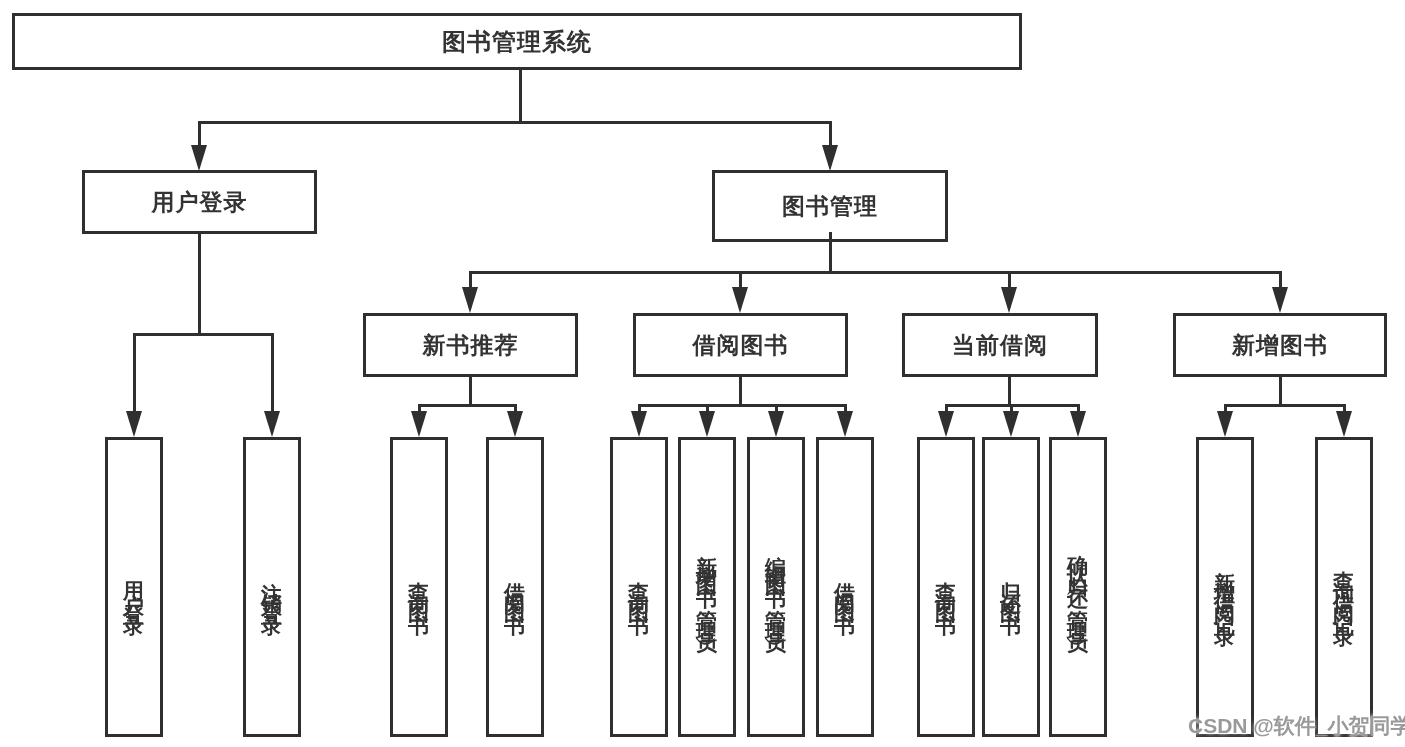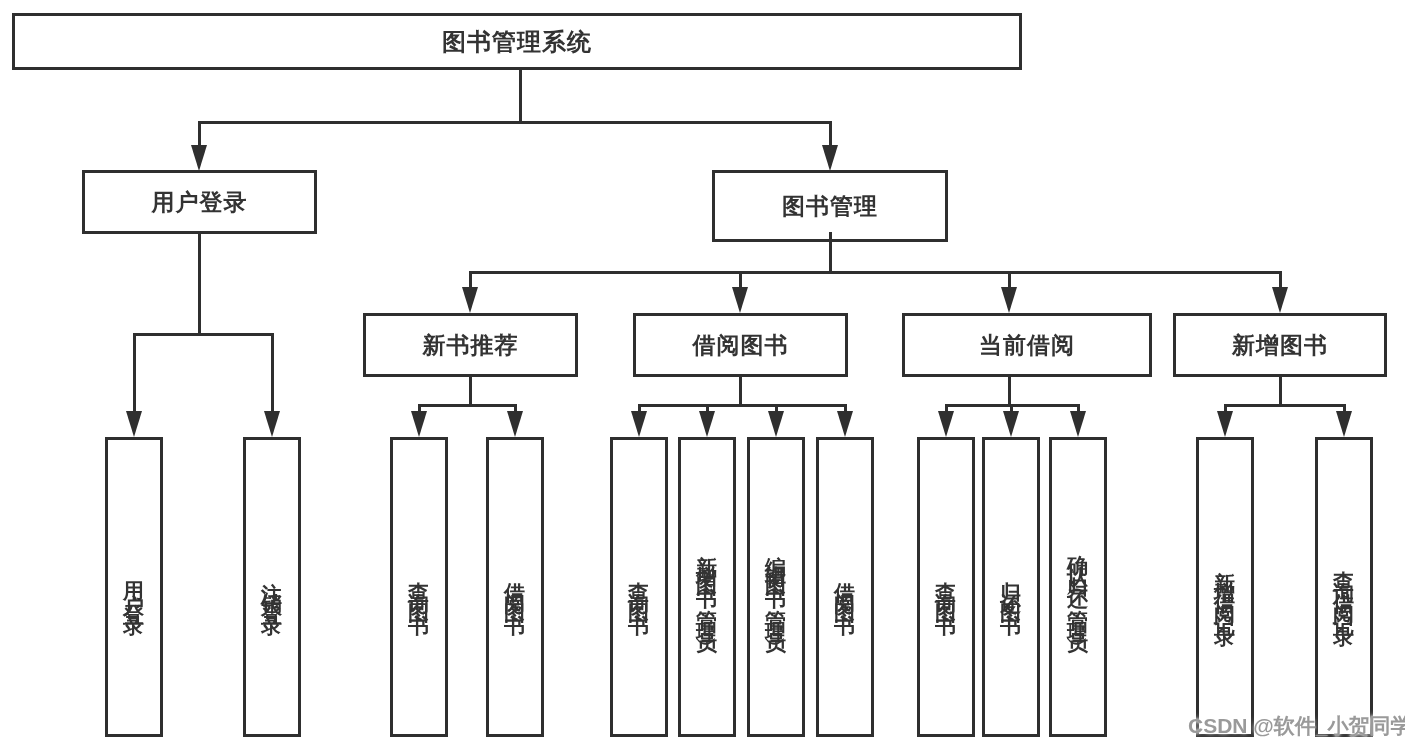--- a/index.html
+++ b/index.html
@@ -94,21 +94,21 @@
   <div class="arr" style="left:732px;top:287px;"></div>
   <div class="arr" style="left:1001px;top:287px;"></div>
   <div class="arr" style="left:1272px;top:287px;"></div>
 
   <div class="box lvl3" style="left:363px;top:313px;width:215px;height:64px;">
     <span>新书推荐</span>
   </div>
   <div class="box lvl3" style="left:633px;top:313px;width:215px;height:64px;">
     <span>借阅图书</span>
   </div>
-  <div class="box lvl3" style="left:902px;top:313px;width:250px;height:64px;">
+  <div class="box lvl3" style="left:902px;top:313px;width:196px;height:64px;">
     <span>当前借阅</span>
   </div>
   <div class="box lvl3" style="left:1173px;top:313px;width:214px;height:64px;">
     <span>新增图书</span>
   </div>
 
   <div class="vl" style="left:469px;top:375px;height:32px;"></div>
   <div class="hl" style="left:418px;top:404px;width:99px;"></div>
   <div class="vl" style="left:418px;top:404px;height:10px;"></div>
   <div class="vl" style="left:514px;top:404px;height:10px;"></div>

